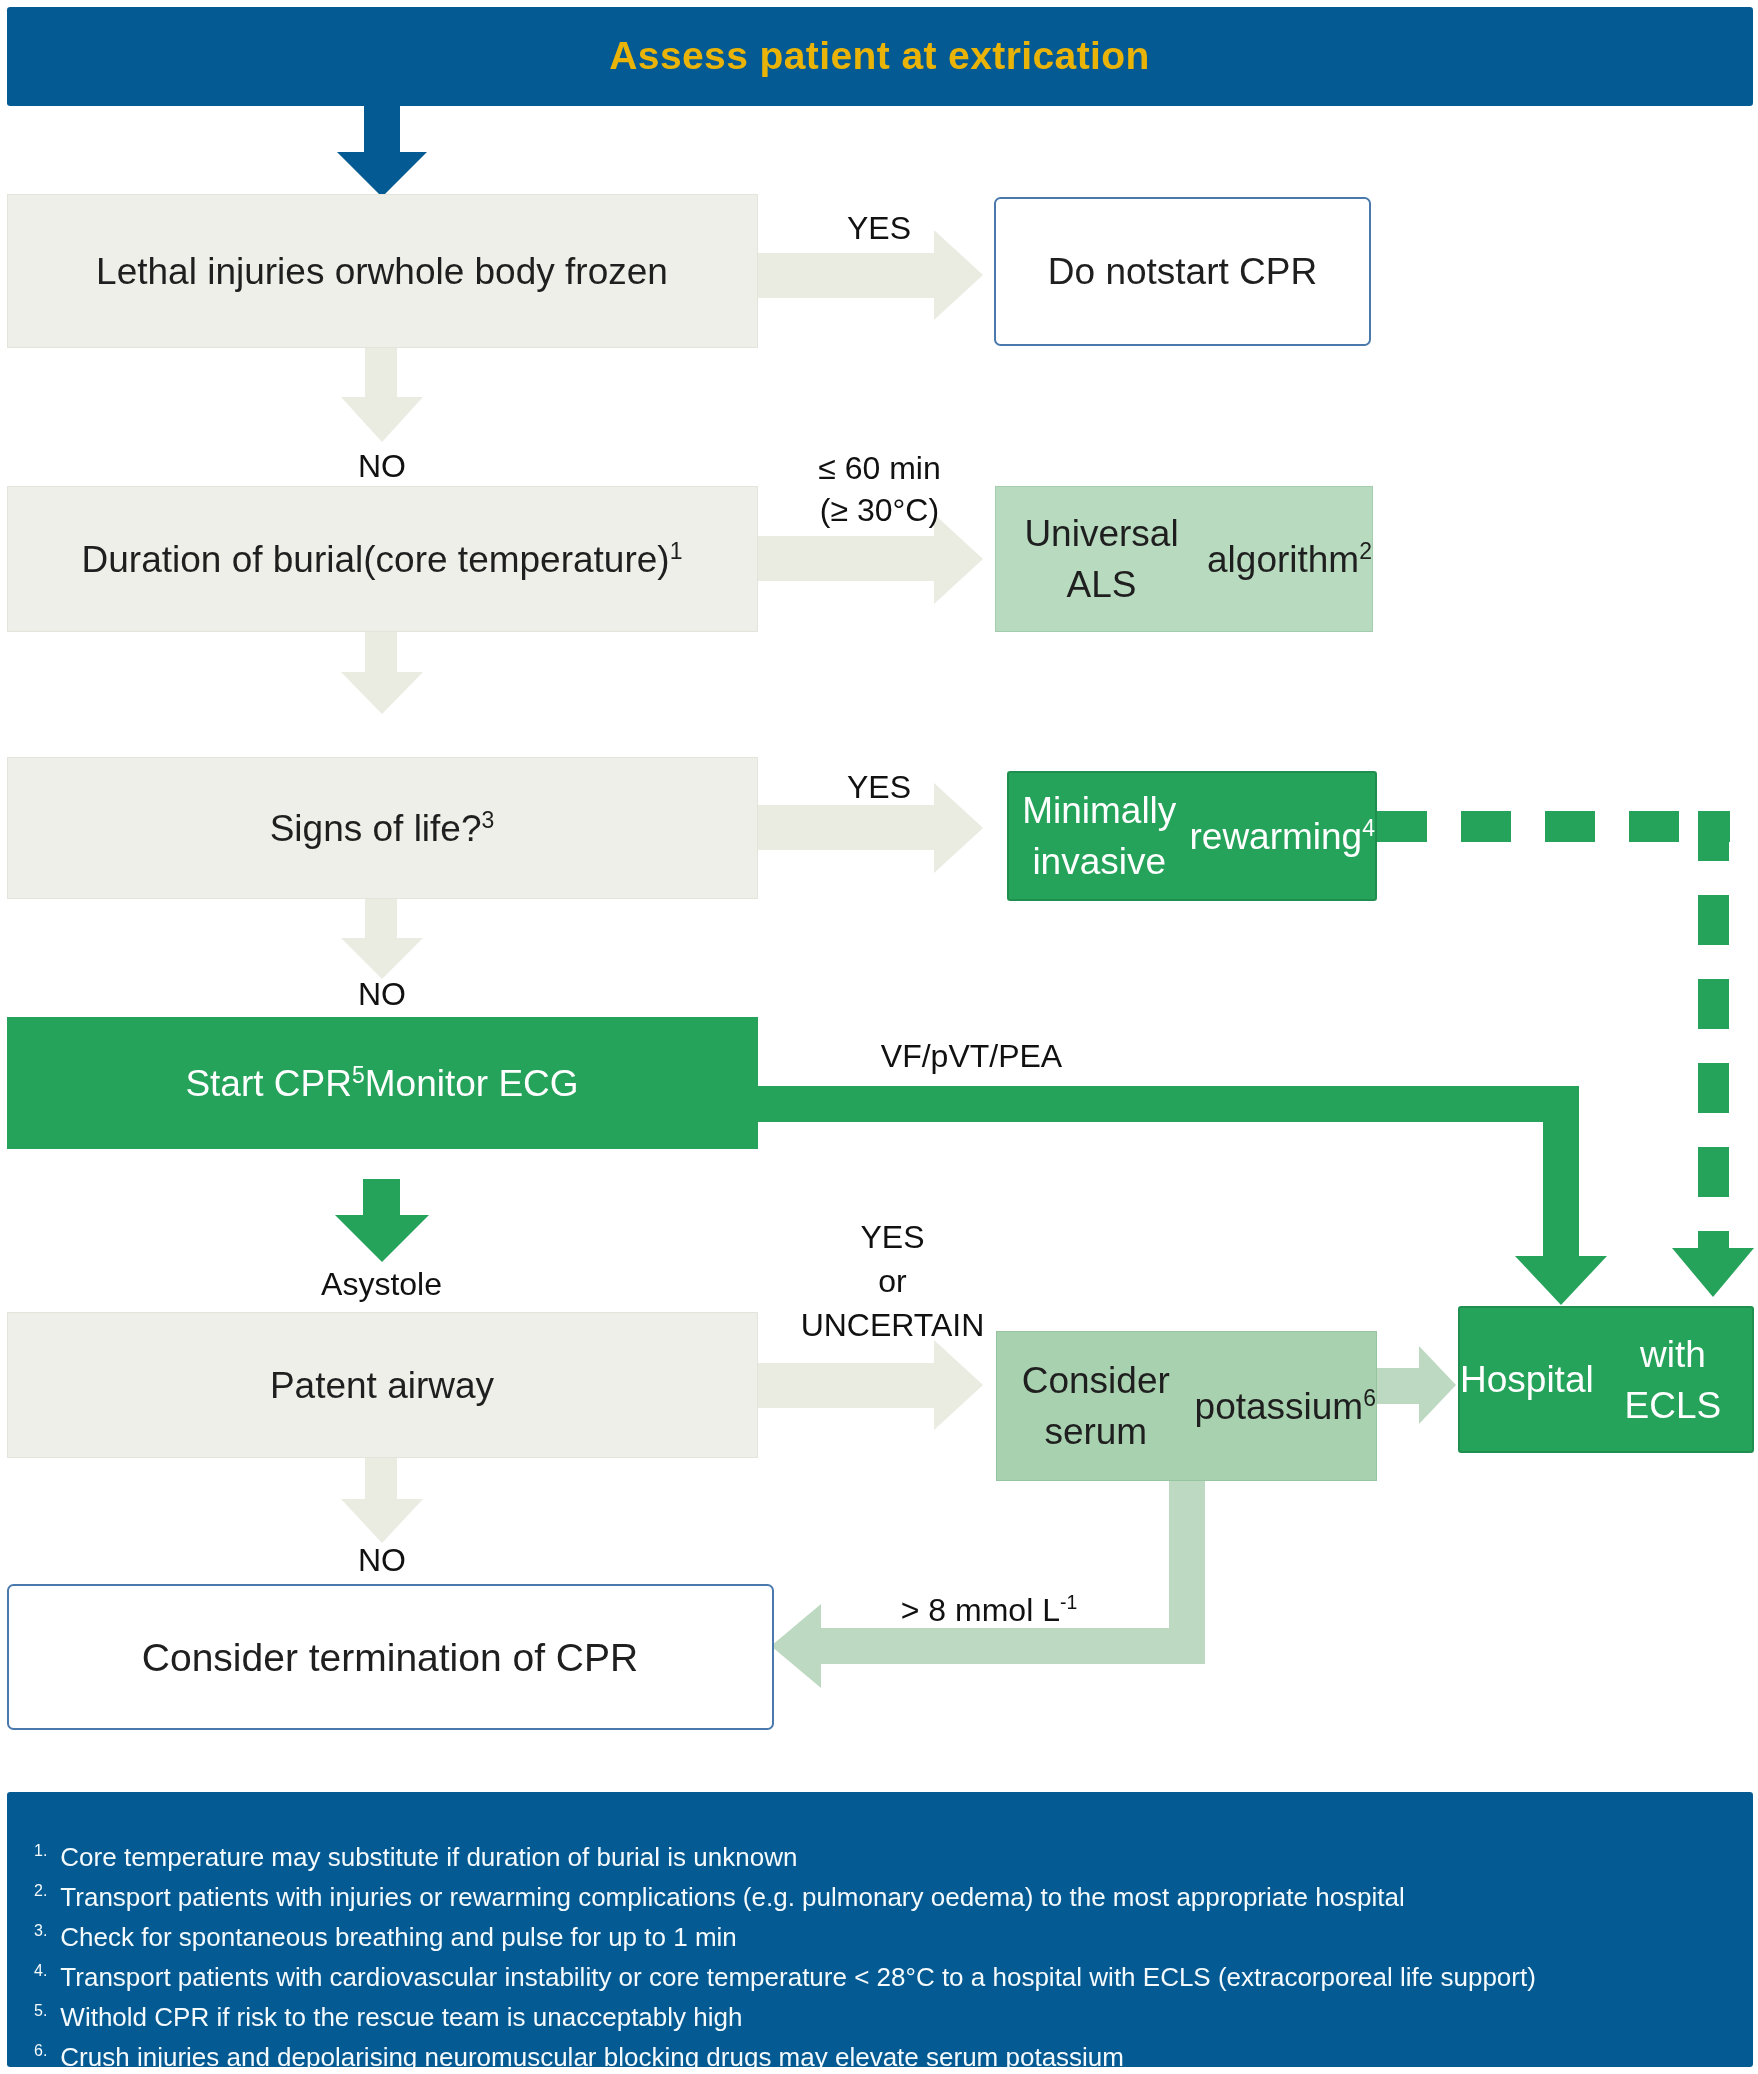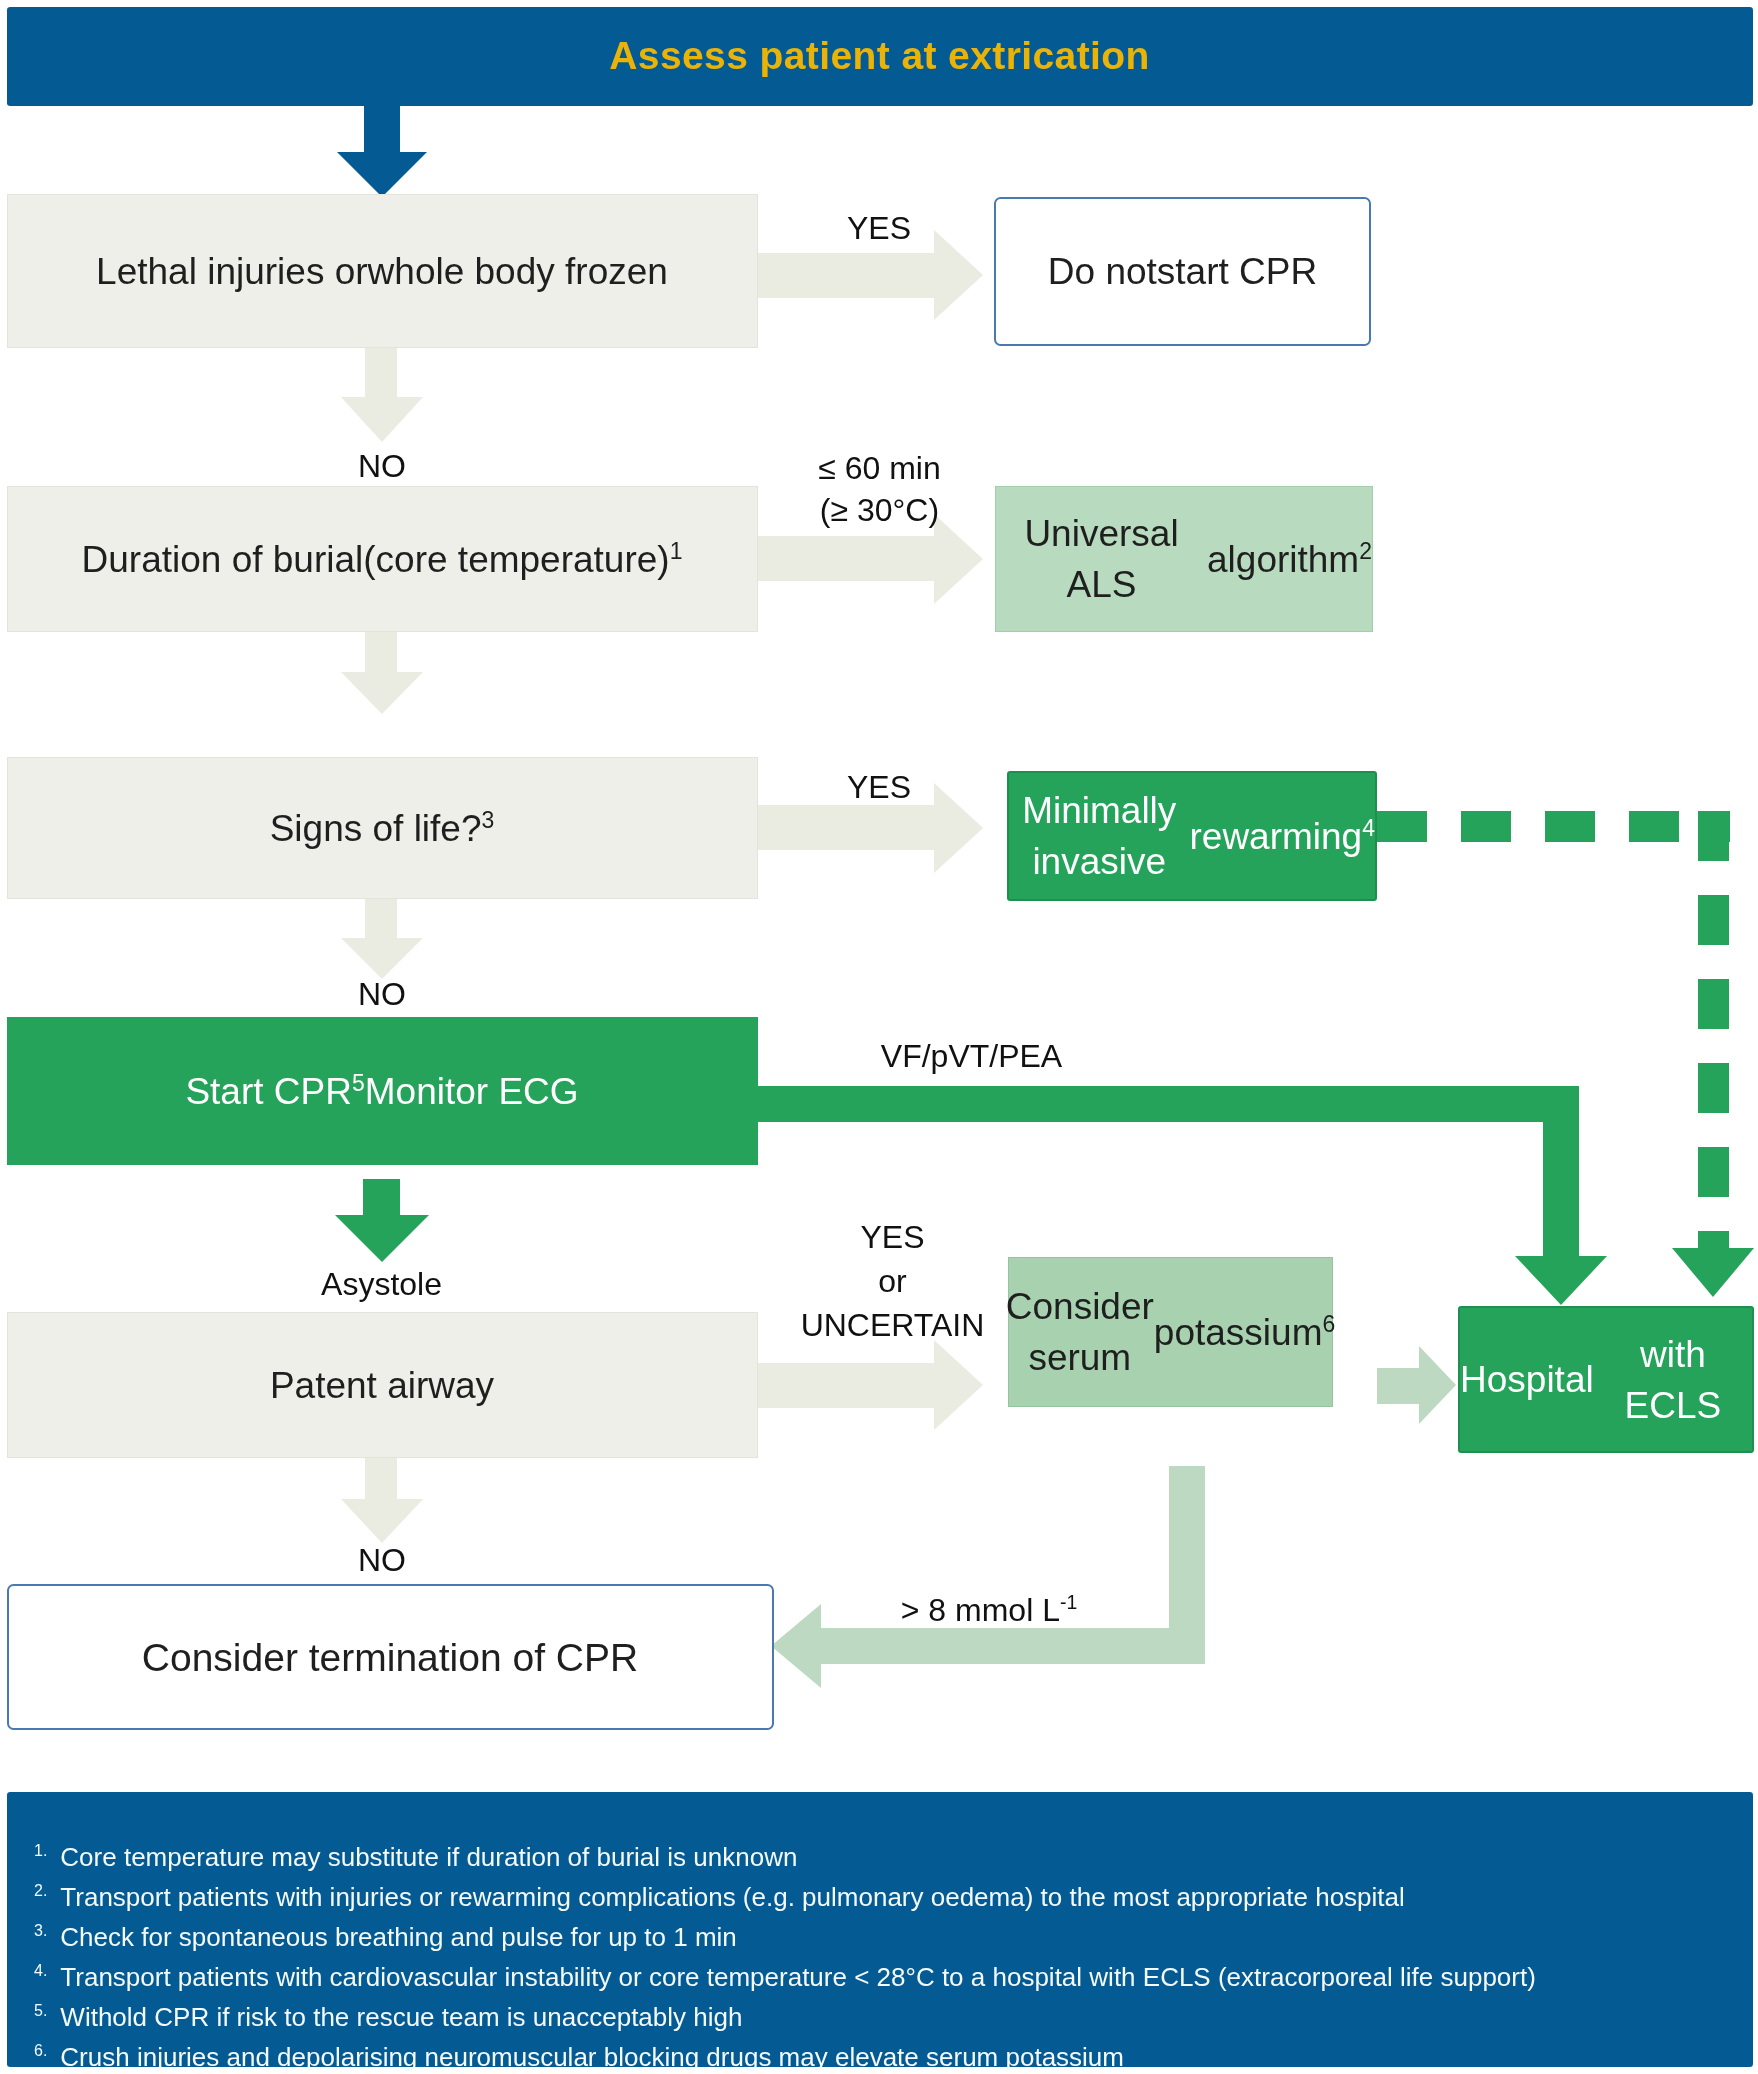--- a/index.html
+++ b/index.html
@@ -146,30 +146,30 @@
 
   <div class="box gray" style="left:6.5px;top:757px;width:751px;height:142px;">
     <div class="bl"><span>Signs of life?</span><sup>3</sup></div>
   </div>
 
   <div class="box greenbox bordered" style="left:1007px;top:771px;width:370px;height:130px;">
     <div class="bl"><span>Minimally invasive</span></div>
     <div class="bl"><span>rewarming</span><sup>4</sup></div>
   </div>
 
-  <div class="box greenbox" style="left:6.5px;top:1017px;width:751px;height:148px;align-items:center;">
+  <div class="box greenbox" style="left:6.5px;top:1017px;width:751px;height:132px;align-items:center;">
     <div class="bl"><span>Start CPR</span><sup>5</sup></div>
     <div class="bl"><span>Monitor ECG</span></div>
   </div>
 
   <div class="box gray" style="left:6.5px;top:1312px;width:751px;height:146px;">
     <div class="bl"><span>Patent airway</span></div>
   </div>
 
-  <div class="box palegreen" style="left:996px;top:1257px;width:325px;height:150px;margin-left:12px;">
+  <div class="box palegreen" style="left:996px;top:1331px;width:381px;height:150px;">
     <div class="bl"><span>Consider serum</span></div>
     <div class="bl"><span>potassium</span><sup>6</sup></div>
   </div>
 
   <div class="box greenbox bordered" style="left:1458px;top:1306px;width:296px;height:147px;">
     <div class="bl"><span>Hospital</span></div>
     <div class="bl"><span>with ECLS</span></div>
   </div>
 
   <div class="box whitebox" style="left:6.5px;top:1584px;width:767px;height:146px;">

